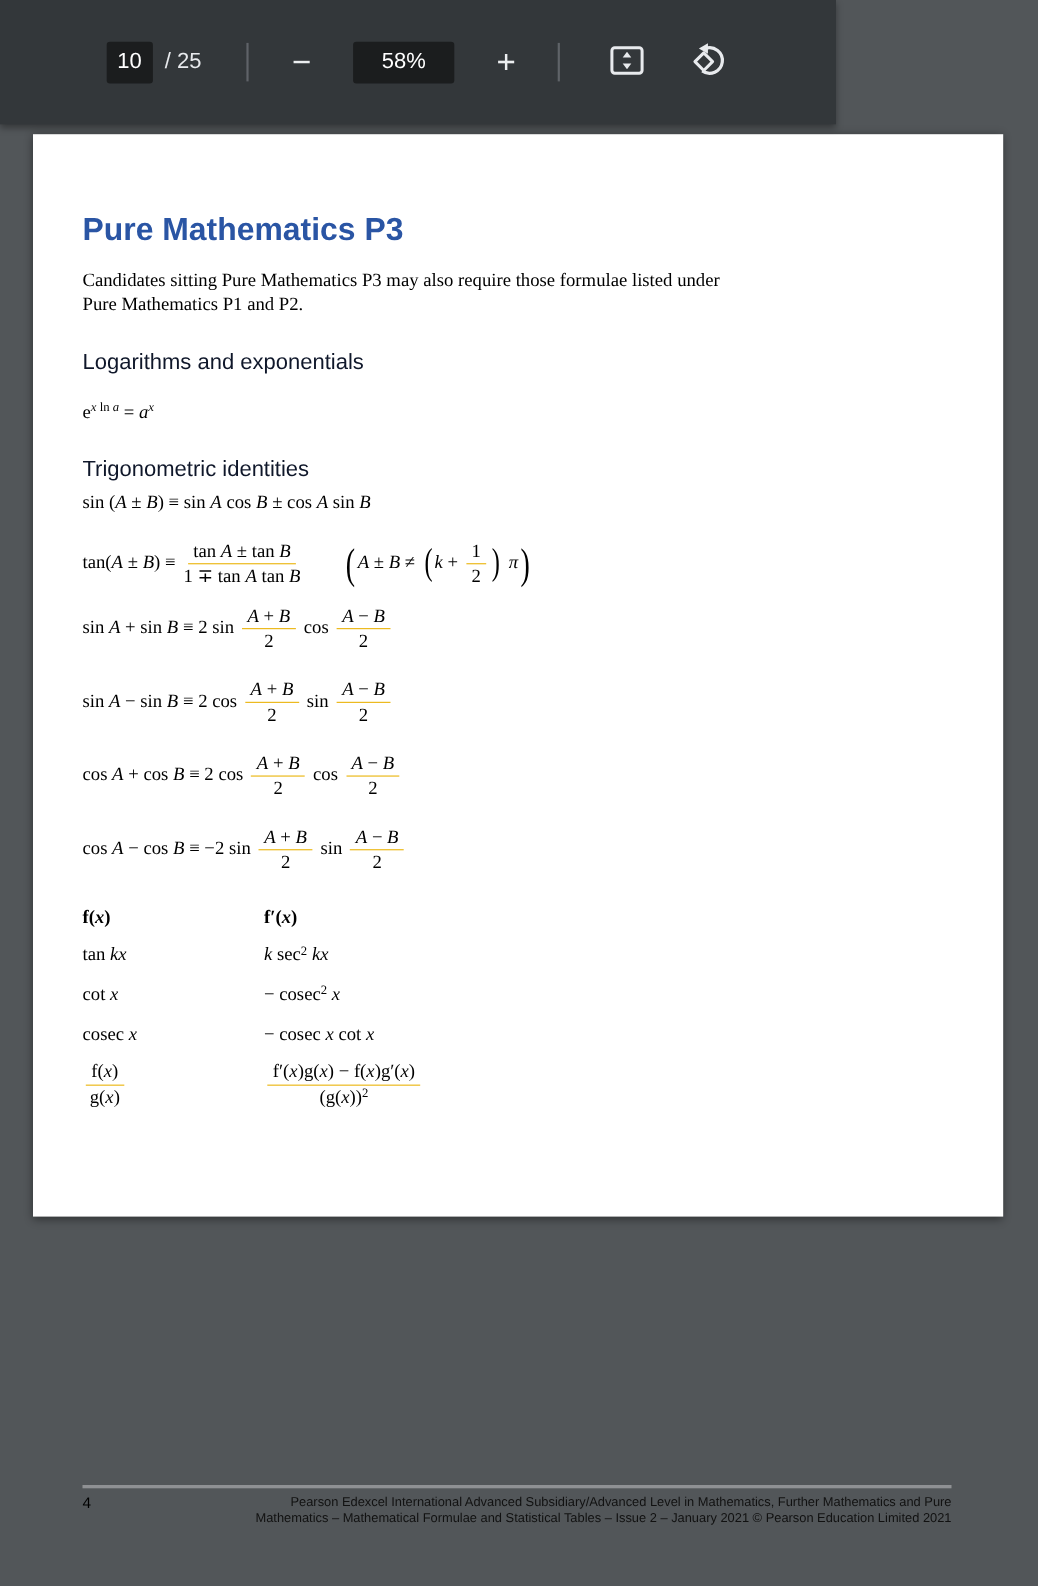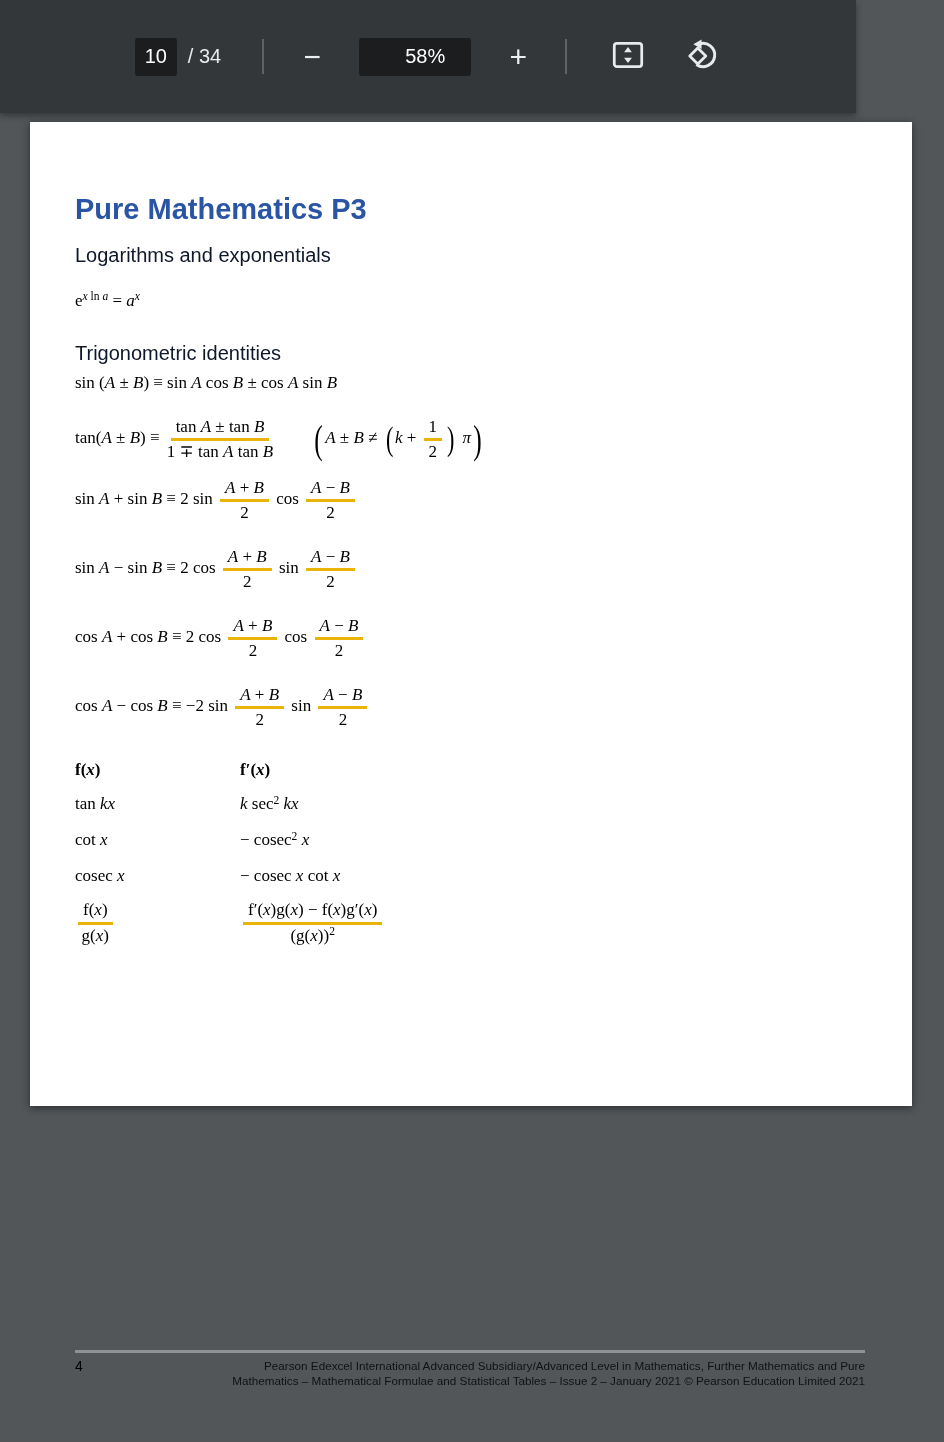--- a/index.html
+++ b/index.html
@@ -3,21 +3,21 @@
 <meta charset="utf-8">
 <style>
   html,body{margin:0;padding:0}
   body{
     width:944px;height:1442px;position:relative;overflow:hidden;
     background:#525659;
     font-family:"Liberation Sans",sans-serif;
   }
   
   .toolbar{
-    position:absolute;top:0;left:0;width:856px;height:113px;
+    position:absolute;top:0;left:0;width:760px;height:113px;
     background:#33373a;
     box-shadow:0 3px 6px rgba(0,0,0,.35);
     display:flex;align-items:center;justify-content:center;
     z-index:5;
   }
   .tb-group{display:flex;align-items:center}
   .page-input{
     width:42px;height:38px;background:#1b1d1e;border:none;border-radius:3px;
     color:#ffffff;font-size:20px;text-align:center;
     font-family:"Liberation Sans",sans-serif;padding:0;
@@ -29,21 +29,20 @@
   .tb-btn{
     background:none;border:none;color:#e8eaed;cursor:pointer;
     display:flex;align-items:center;justify-content:center;
     width:38px;height:38px;padding:0;
   }
   .glyph-btn{font-size:30px;font-weight:400;line-height:1;color:#eceef0}
   .zoom-box{
     width:92px;height:38px;background:#1b1d1e;border-radius:3px;
     color:#ffffff;font-size:20px;display:flex;align-items:center;justify-content:center;
     margin:0 28px;
-    padding-left:20px;
   }
   .icon-btn{margin-right:36px}
   .icon-btn:last-child{margin-right:0}
   
   .page{
     position:absolute;left:30px;top:122px;width:882px;height:984px;
     background:#ffffff;box-shadow:0 2px 8px rgba(0,0,0,.45);
     box-sizing:border-box;padding:70px 47px 0 45px;
   }
   .doc-title{
@@ -58,21 +57,21 @@
   .h2-diff{margin-bottom:33px}
   
   .math{font-family:"Liberation Serif",serif;font-size:17px;line-height:19px;color:#000;display:block}
   .mr{font-style:normal;white-space:pre}
   .mi{font-style:italic;white-space:pre}
   .msup{font-size:0.68em;position:relative;top:-0.5em;white-space:pre}
   .mfrac{
     display:inline-flex;flex-direction:column;align-items:center;
     vertical-align:middle;margin:0 3px;line-height:1.18;
   }
-  .mnum{border-bottom:3px solid #eab308;padding:0 5px 1px 5px;display:inline-block;white-space:nowrap}
+  .mnum{border-bottom:1px solid #eab308;padding:0 5px 1px 5px;display:inline-block;white-space:nowrap}
   .mden{padding-top:1px;display:inline-block;white-space:nowrap}
   .mgrp{display:inline-flex;align-items:center;vertical-align:middle;margin:0 2px}
   .mpar{font-size:2.3em;font-weight:400;line-height:0.85;transform:scaleX(.65);font-family:"Liberation Serif",serif}
   .mgrp .mgrp .mpar{font-size:2.0em}
   .f-exp{margin-bottom:30px}
   .f-trig1{margin-bottom:25px}
   .f-trig2{margin-bottom:18px}
   .f-tan{margin-bottom:16px}
   .f-sum{margin-bottom:24px}
   .f-sum4{margin-bottom:30px}
@@ -93,21 +92,21 @@
     font-family:"Liberation Sans",sans-serif;max-width:660px;
   }
   .footer-text span{display:block}
 </style>
 </head>
 <body>
 
 <div class="toolbar">
   <div class="tb-group">
     <input class="page-input" type="text" value="10" style="">
-    <span class="page-count">/ 34</span>
+    <span class="page-count">/ 25</span>
     <span class="tb-sep sep-a"></span>
     <button class="tb-btn glyph-btn">−</button>
     <div class="zoom-box">58%</div>
     <button class="tb-btn glyph-btn">+</button>
     <span class="tb-sep sep-b"></span>
     <button class="tb-btn icon-btn">
       <span>
         <svg width="38" height="38" viewBox="0 0 36 36">
           <rect x="5" y="7" width="26" height="22" rx="2.5" fill="none" stroke="#e8eaed" stroke-width="2.6"></rect>
           <polygon points="18,10.5 14.3,15.5 21.7,15.5" fill="#e8eaed"></polygon>
@@ -124,20 +123,24 @@
         </svg>
       </span>
     </button>
   </div>
 </div>
 
 <div class="page">
 
   <h1 class="doc-title">Pure Mathematics P3</h1>
 
+  <p class="intro">
+    <span>Candidates sitting Pure Mathematics P3 may also require those formulae listed under</span>
+    <span>Pure Mathematics P1 and P2.</span>
+  </p>
 
   <h2 class="h2-logs">Logarithms and exponentials</h2>
 
   <div class="math f-exp"><span class="mr">e</span><span class="msup"><span class="mi">x</span><span class="mr"> ln </span><span class="mi">a</span></span><span class="mr"> = </span><span class="mi">a</span><span class="msup"><span class="mi">x</span></span></div>
 
   <h2 class="h2-trig">Trigonometric identities</h2>
 
   <div class="math f-trig1"><span class="mr">sin (</span><span class="mi">A</span><span class="mr"> ± </span><span class="mi">B</span><span class="mr">) ≡ sin </span><span class="mi">A</span><span class="mr"> cos </span><span class="mi">B</span><span class="mr"> ± cos </span><span class="mi">A</span><span class="mr"> sin </span><span class="mi">B</span></div>
   <div class="math f-tan"><span class="mr">tan(</span><span class="mi">A</span><span class="mr"> ± </span><span class="mi">B</span><span class="mr">) ≡ </span><span class="mfrac">
         <span class="mnum"><span class="mr">tan </span><span class="mi">A</span><span class="mr"> ± tan </span><span class="mi">B</span></span>

